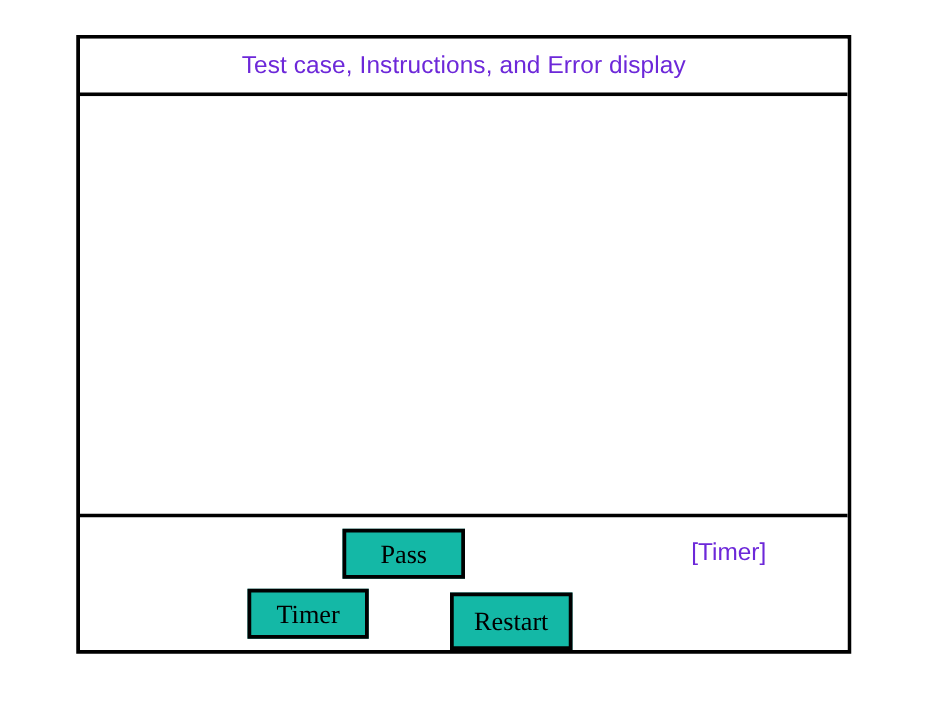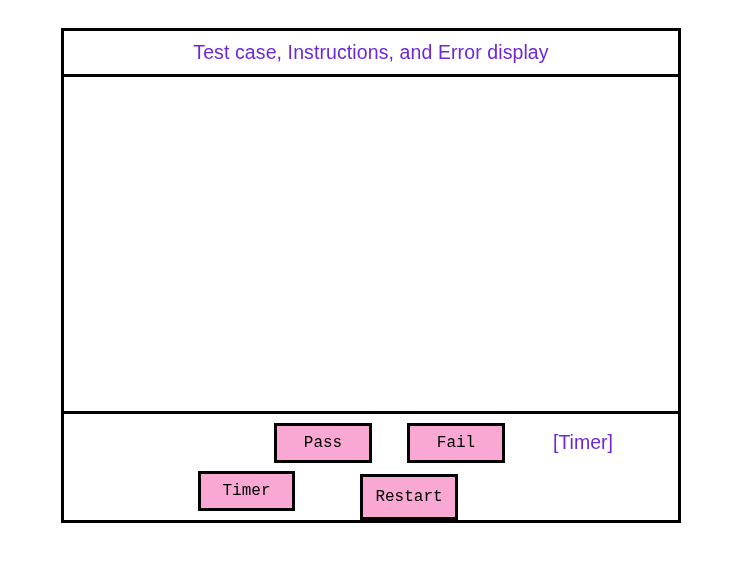--- a/index.html
+++ b/index.html
@@ -66,26 +66,26 @@
     box-sizing: border-box;
     background: #ffffff;
     position: relative;
   }
 
   
   .wf-button {
     position: absolute;
     box-sizing: border-box;
     border: 3px solid #000000;
-    background: #f9a8d4;
+    background: #14b8a6;
     display: flex;
     align-items: center;
     justify-content: center;
-    font-family: Liberation Mono, monospace;
-    font-size: 16px;
+    font-family: Liberation Serif, serif;
+    font-size: 21px;
     line-height: 1;
     color: #000000;
     padding: 0;
     cursor: pointer;
     white-space: nowrap;
     user-select: none;
   }
   .wf-label {
     position: absolute;
     display: flex;
@@ -119,21 +119,20 @@
   </div>
 
   <div id="display-panel">
     <span></span>
   </div>
 
   <div id="control-panel">
 
     <div class="wf-button" id="btn-pass">Pass</div>
 
-    <div class="wf-button" id="btn-fail">Fail</div>
 
     <div class="wf-label" id="timer-label">[Timer]</div>
 
     <div class="wf-button" id="btn-next">Timer</div>
 
     <div class="wf-button" id="btn-restart">Restart</div>
 
 
   </div>
 

